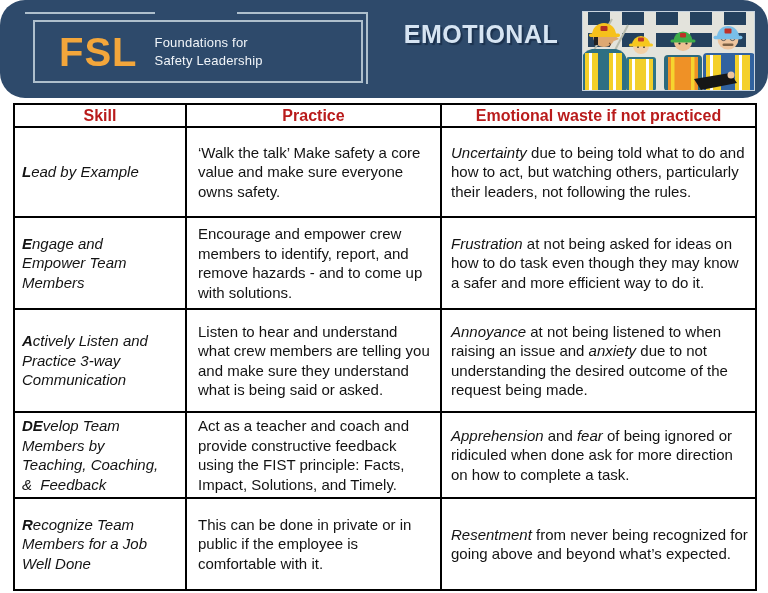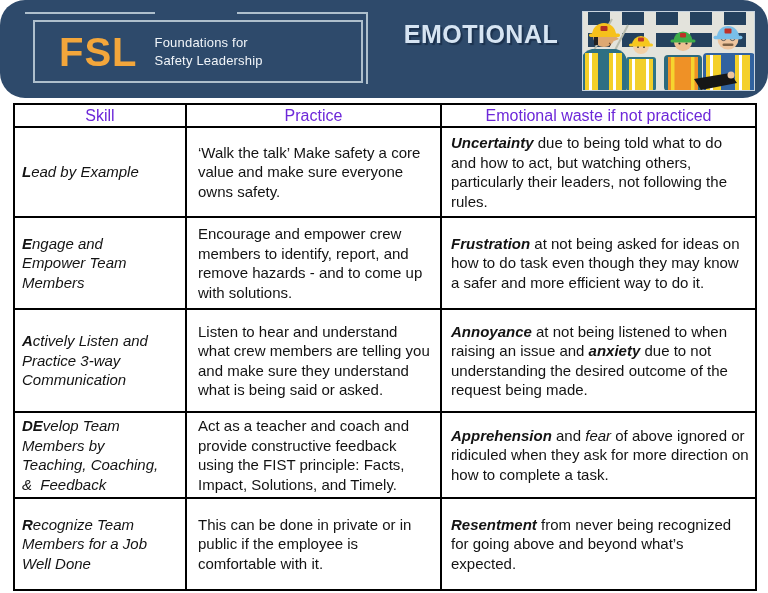--- a/index.html
+++ b/index.html
@@ -40,35 +40,35 @@
   }
   .workers{position:absolute;left:582px;top:11px;width:173px;height:80px;}
   .workers svg{display:block;width:100%;height:100%;}
   
   table.waste-table{
     border-collapse:collapse;table-layout:fixed;width:742px;
     margin:5px 0 0 13px;background:#fff;
   }
   .waste-table th{
     border:2px solid var(--table-border);height:23px;padding:1px 2px;
-    font-size:16px;font-weight:normal;color:#6d28d9;text-align:center;
+    font-size:16px;font-weight:bold;color:#b91c1c;text-align:center;
   }
   .waste-table td{
     border:2px solid var(--table-border);vertical-align:middle;
   }
   tbody tr:nth-child(1){height:90px;}
   tbody tr:nth-child(2){height:92px;}
   tbody tr:nth-child(3){height:103px;}
   tbody tr:nth-child(4){height:83px;}
   tbody tr:nth-child(5){height:92px;}
   .skill-cell{padding:3px 3px 3px 7px;font-size:15px;line-height:1.3;white-space:pre-wrap;font-style:italic;}
   .practice-cell{padding:3px 8px 3px 11px;font-size:15px;line-height:1.3;}
   .waste-cell{padding:3px 6px 3px 9px;font-size:15px;line-height:1.3;}
   .skill-lead{font-weight:bold;}
-  .seg-bi{font-weight:bold;font-style:italic;}
+  .seg-bi{font-weight:normal;font-style:italic;}
   .seg-i{font-style:italic;}
 </style>
 </head>
 <body>
 
 <div class="page">
 
   <header class="banner">
     <span class="accent accent-top-left"></span>
     <span class="accent accent-top-right"></span>
@@ -198,21 +198,21 @@
 Communication</span></td>
             <td class="practice-cell">Listen to hear and understand what crew members are telling you and make sure they understand what is being said or asked.</td>
             <td class="waste-cell"><span class="seg-bi">Annoyance</span><span> at not being listened to when raising an issue and </span><span class="seg-bi">anxiety</span><span> due to not understanding the desired outcome of the request being made.</span></td>
           </tr>
           <tr>
             <td class="skill-cell"><span class="skill-lead">DE</span><span>velop Team
 Members by
 Teaching, Coaching,
 &amp;  Feedback</span></td>
             <td class="practice-cell">Act as a teacher and coach and provide constructive feedback using the FIST principle: Facts, Impact, Solutions, and Timely.</td>
-            <td class="waste-cell"><span class="seg-bi">Apprehension</span><span> and </span><span class="seg-i">fear</span><span> of above ignored or ridiculed when they ask for more direction on how to complete a task.</span></td>
+            <td class="waste-cell"><span class="seg-bi">Apprehension</span><span> and </span><span class="seg-i">fear</span><span> of being ignored or ridiculed when done ask for more direction on how to complete a task.</span></td>
           </tr>
           <tr>
             <td class="skill-cell"><span class="skill-lead">R</span><span>ecognize Team
 Members for a Job
 Well Done</span></td>
             <td class="practice-cell">This can be done in private or in public if the employee is comfortable with it.</td>
             <td class="waste-cell"><span class="seg-bi">Resentment</span><span> from never being recognized for going above and beyond what’s expected.</span></td>
           </tr>
         </tbody>
     </table>

